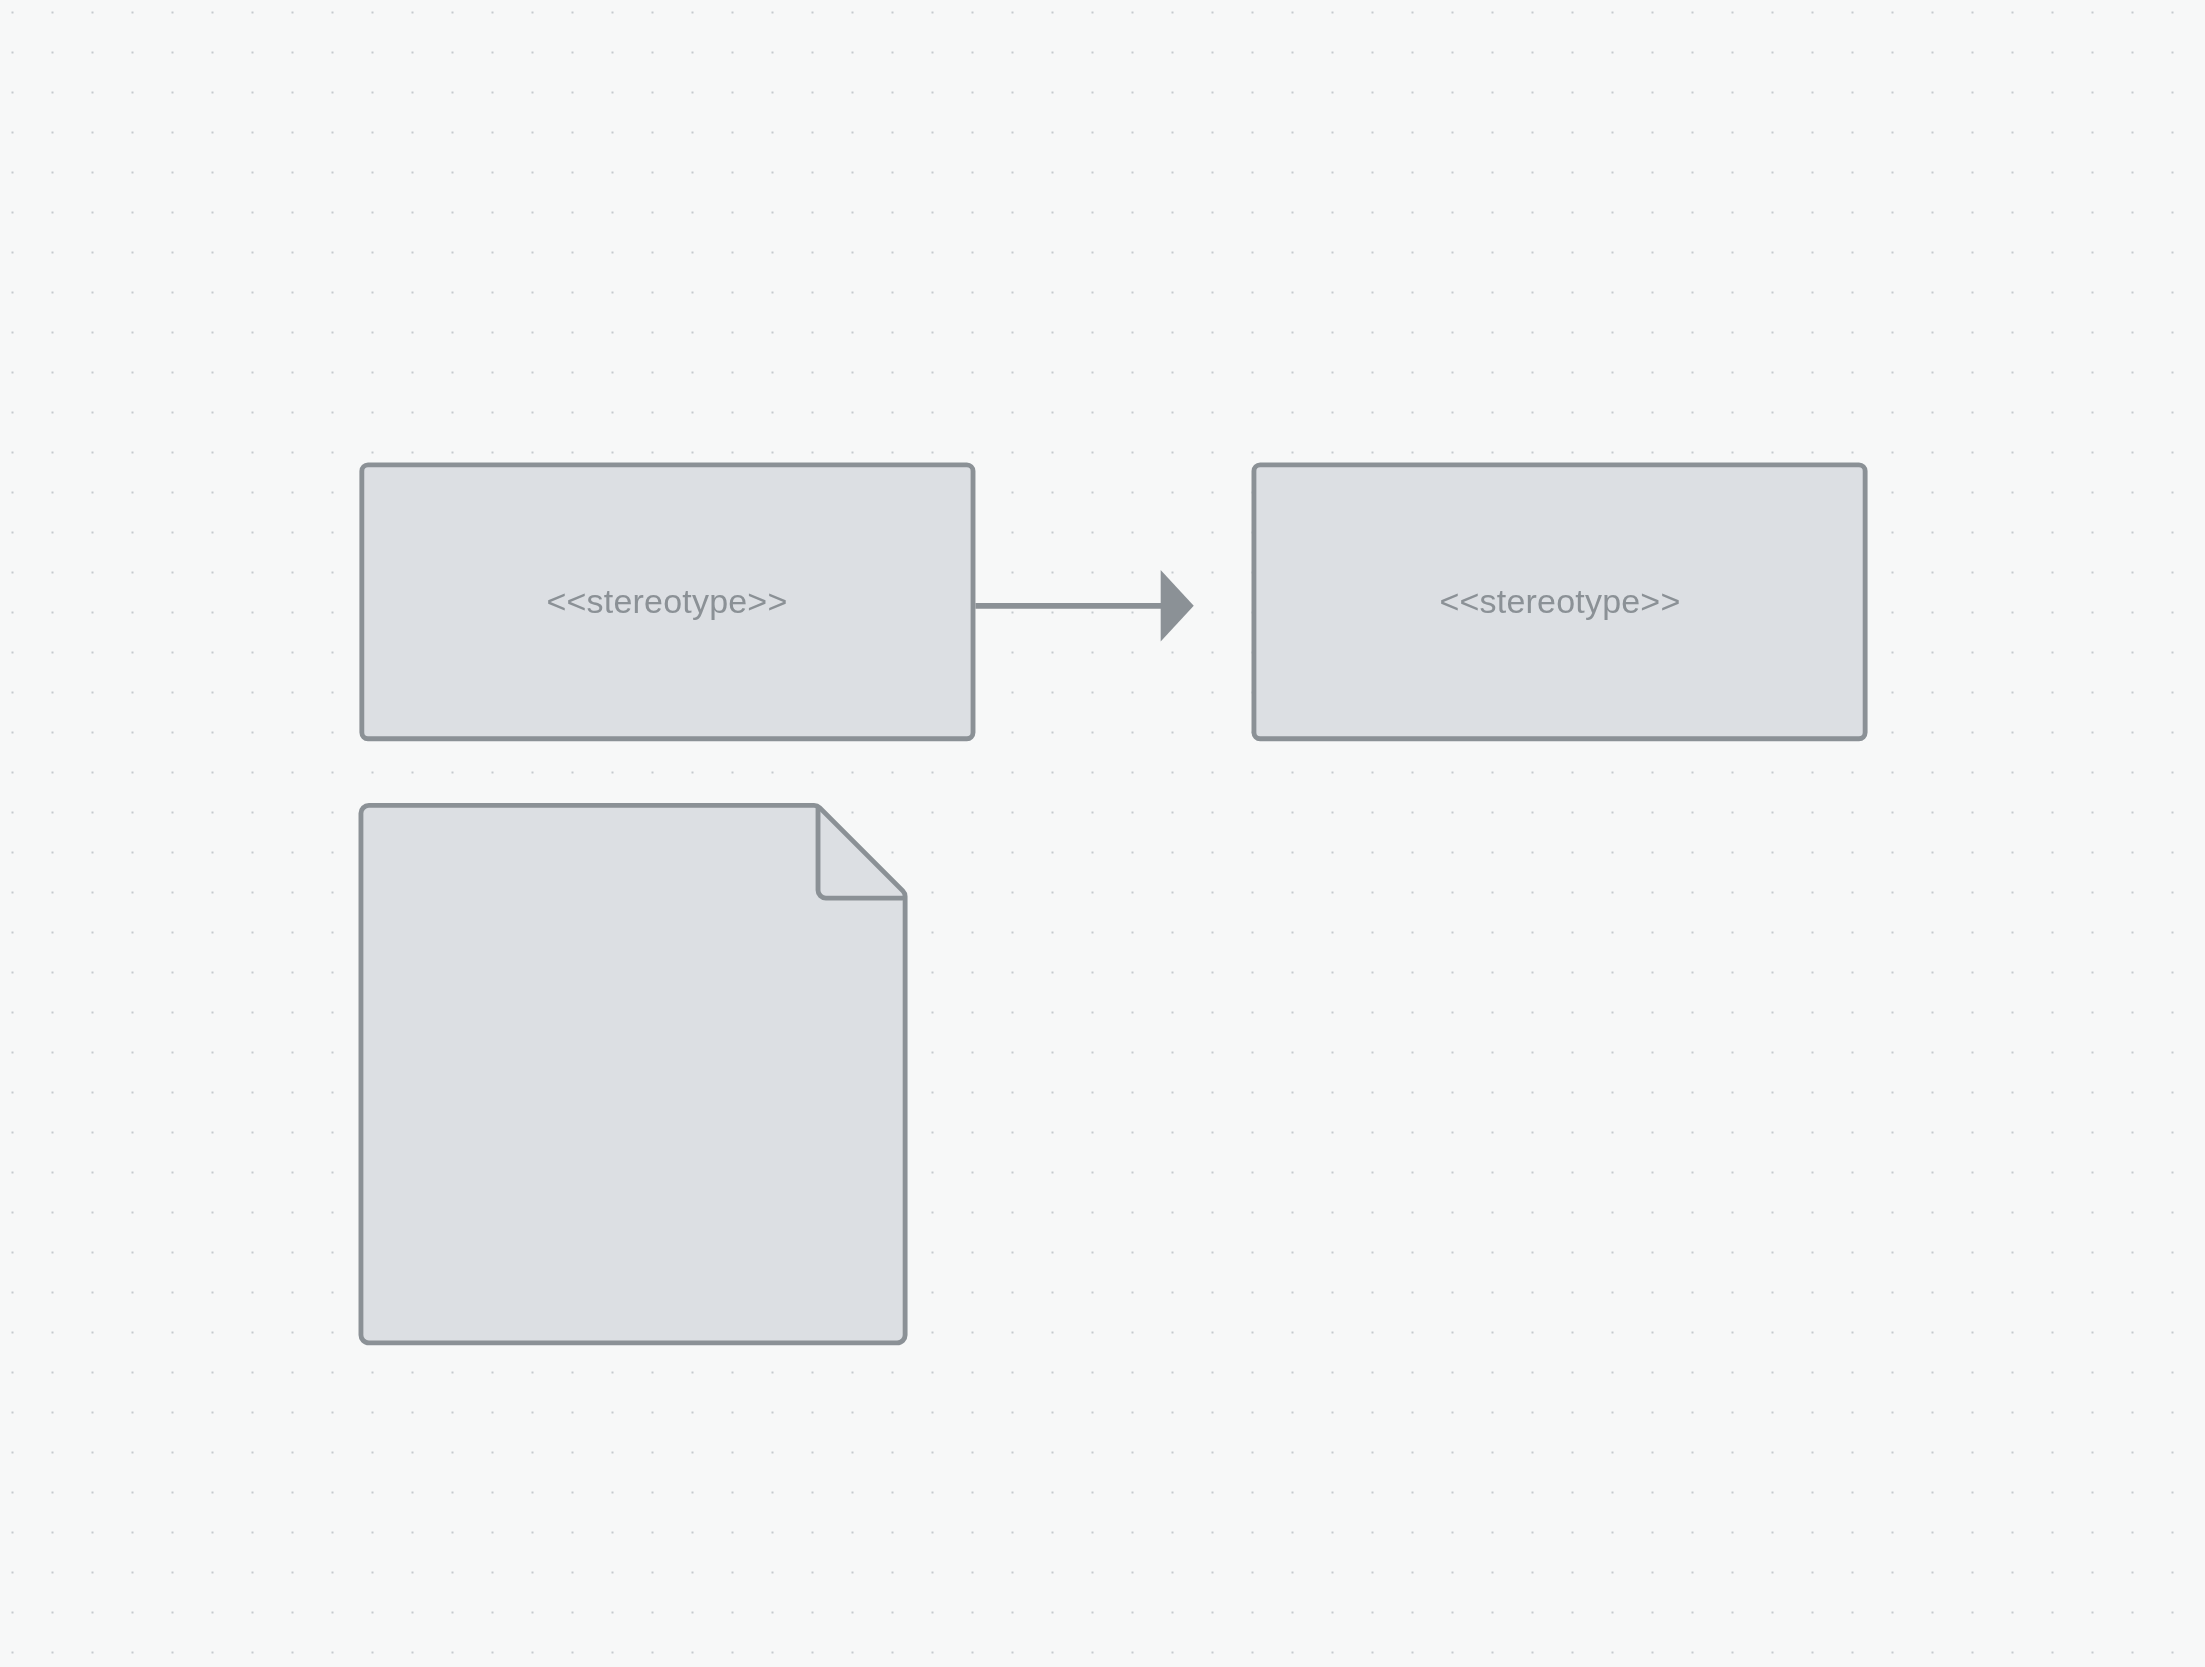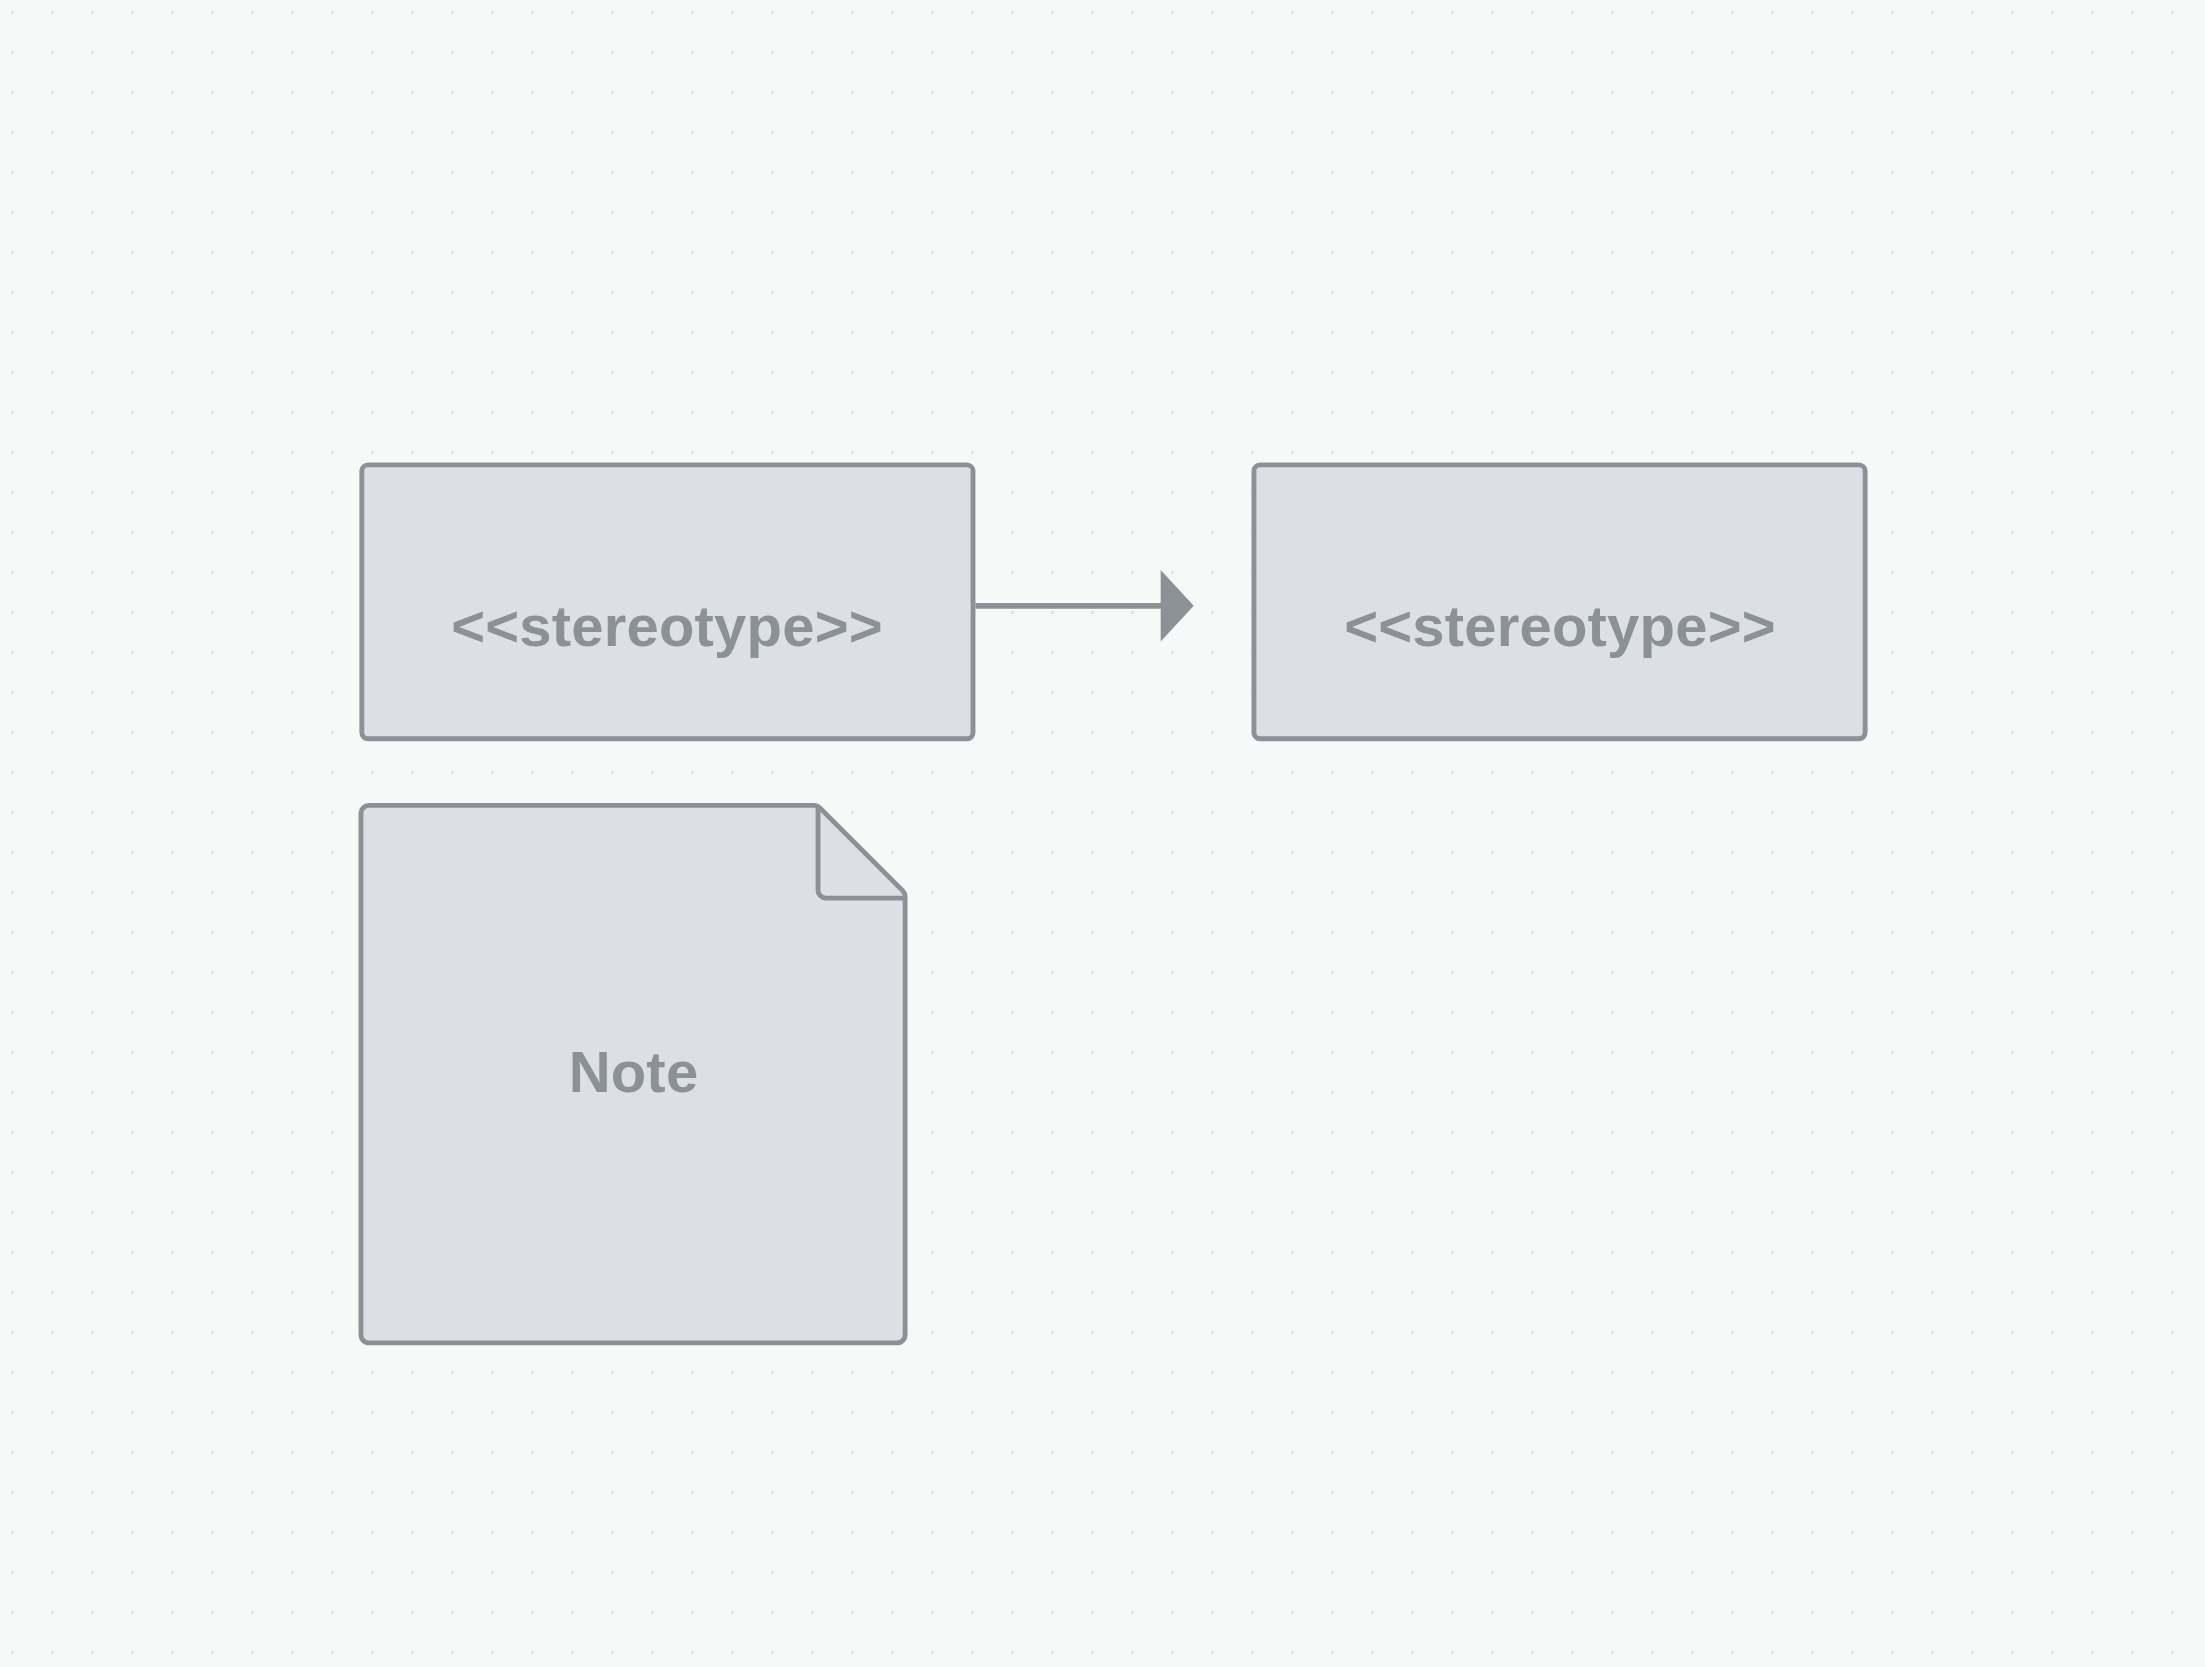--- a/index.html
+++ b/index.html
@@ -34,27 +34,26 @@
     overflow: visible;
   }
 
   .node-label {
     position: absolute;
     display: flex;
     align-items: center;
     justify-content: center;
     color: #8b9196;
     font-family: "Liberation Sans", sans-serif;
-    font-weight: bold;
-    font-size: 58px;
+    font-weight: normal;
+    font-size: 34px;
     letter-spacing: 0.2px;
     white-space: nowrap;
     -webkit-font-smoothing: antialiased;
     user-select: none;
-    margin-top: 24px;
   }
 
   
   #label-node-1 {
     left: 359px;
     top: 462px;
     width: 616px;
     height: 279px;
   }
 
@@ -114,16 +113,15 @@
                A 18,18 0 0 0 1873,2036
                L 2046,2036" fill="none" stroke="#8b9196" stroke-width="11" stroke-linejoin="round" stroke-linecap="round"></path>
     </g>
 
   </svg>
 
   <div class="node-label" id="label-node-1">&lt;&lt;stereotype&gt;&gt;</div>
 
   <div class="node-label" id="label-node-2">&lt;&lt;stereotype&gt;&gt;</div>
 
-  <div class="node-label" id="label-note-1">Note</div>
 
 </div>
 
 
 </body></html>

